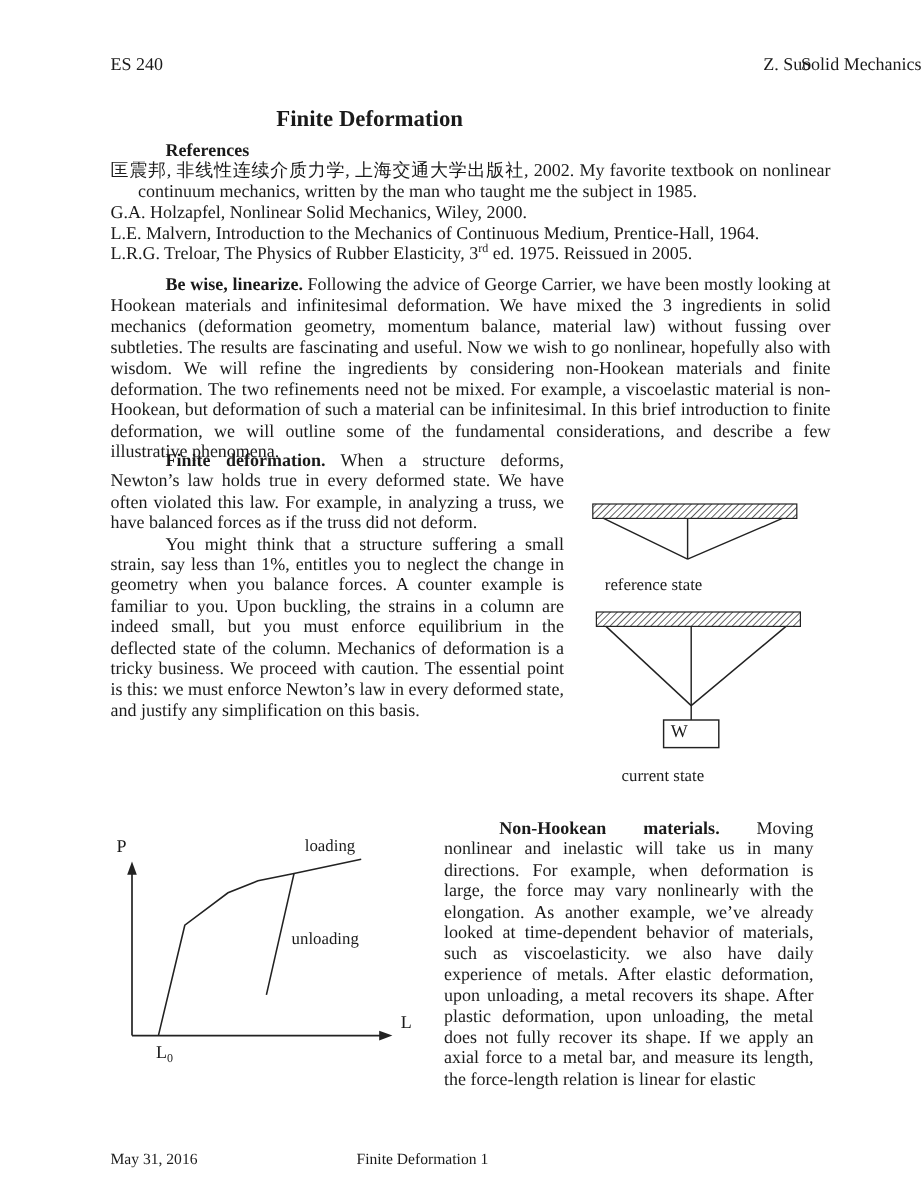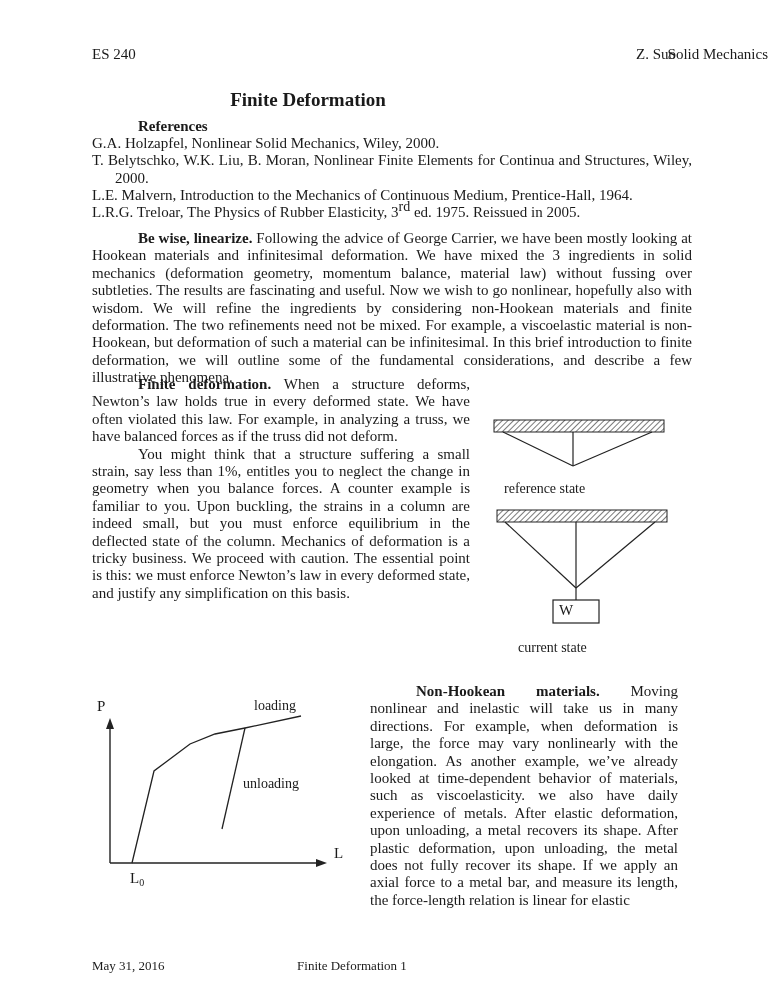--- a/index.html
+++ b/index.html
@@ -9,36 +9,36 @@
   .hdr { font-size: 15px; top: 46px; }
   .title { top: 89px; left: 0; width: 616px; text-align: center; font-size: 19px; font-weight: bold; }
   .refs { left: 92px; top: 118px; width: 600px; font-size: 15px; line-height: 17.2px; }
   .refs .h { font-weight: bold; margin-left: 46px; }
   .refs .item { padding-left: 23px; text-indent: -23px; text-align: justify; text-align-last: left; }
   .para { font-size: 15px; line-height: 17.4px; text-align: justify; }
   .para b { font-weight: bold; }
   .indent { display: inline-block; width: 46px; }
   .fig-label { font-size: 14px; }
   .footer { font-size: 13px; top: 958px; }
-  sup { font-size: 14px; vertical-align: 6px; line-height: 0; }
+  sup { font-size: 10px; vertical-align: 6px; line-height: 0; }
   sub { font-size: 10px; vertical-align: -3px; line-height: 0; }
 </style>
 </head>
 <body>
 
 <div class="abs hdr" style="left:92px;font-family:Liberation Serif, serif;">ES 240</div>
 <div class="abs hdr" style="left:0;width:768px;text-align:right;">Solid Mechanics</div>
 <div class="abs hdr" style="right:92px;margin-left:37px;">Z. Suo</div>
 
 <div class="abs title">Finite Deformation</div>
 
 <div class="abs refs">
   <div class="h">References</div>
+  <div class="item">匡震邦, 非线性连续介质力学, 上海交通大学出版社, 2002.  My favorite textbook on nonlinear continuum mechanics, written by the man who taught me the subject in 1985.</div>
   <div class="item">G.A. Holzapfel, Nonlinear Solid Mechanics, Wiley, 2000.</div>
-  <div class="item">T. Belytschko, W.K. Liu, B. Moran, Nonlinear Finite Elements for Continua and Structures, Wiley, 2000.</div>
   <div class="item">L.E. Malvern, Introduction to the Mechanics of Continuous Medium, Prentice-Hall, 1964.</div>
   <div class="item"><span>L.R.G. Treloar, The Physics of Rubber Elasticity, 3</span><sup>rd</sup><span> ed. 1975.  Reissued in 2005.</span></div>
 </div>
 
 <div class="abs para" style="left:92px;top:230px;width:600px;">
   <span class="indent"></span><b>Be wise, linearize.</b><span>  Following the advice of George Carrier, we have been mostly looking at Hookean materials and infinitesimal deformation.  We have mixed the 3 ingredients in solid mechanics (deformation geometry, momentum balance, material law) without fussing over subtleties. The results are fascinating and useful.  Now we wish to go nonlinear, hopefully also with wisdom.  We will refine the ingredients by considering non-Hookean materials and finite deformation.  The two refinements need not be mixed.  For example, a viscoelastic material is non-Hookean, but deformation of such a material can be infinitesimal.  In this brief introduction to finite deformation, we will outline some of the fundamental considerations, and describe a few illustrative phenomena.</span>
 </div>
 
 <div class="abs para" style="left:92px;top:376px;width:378px;">
   <div><span class="indent"></span><b>Finite deformation.</b><span>  When a structure deforms, Newton’s law holds true in every deformed state.  We have often violated this law.  For example, in analyzing a truss, we have balanced forces as if the truss did not deform.</span></div>

